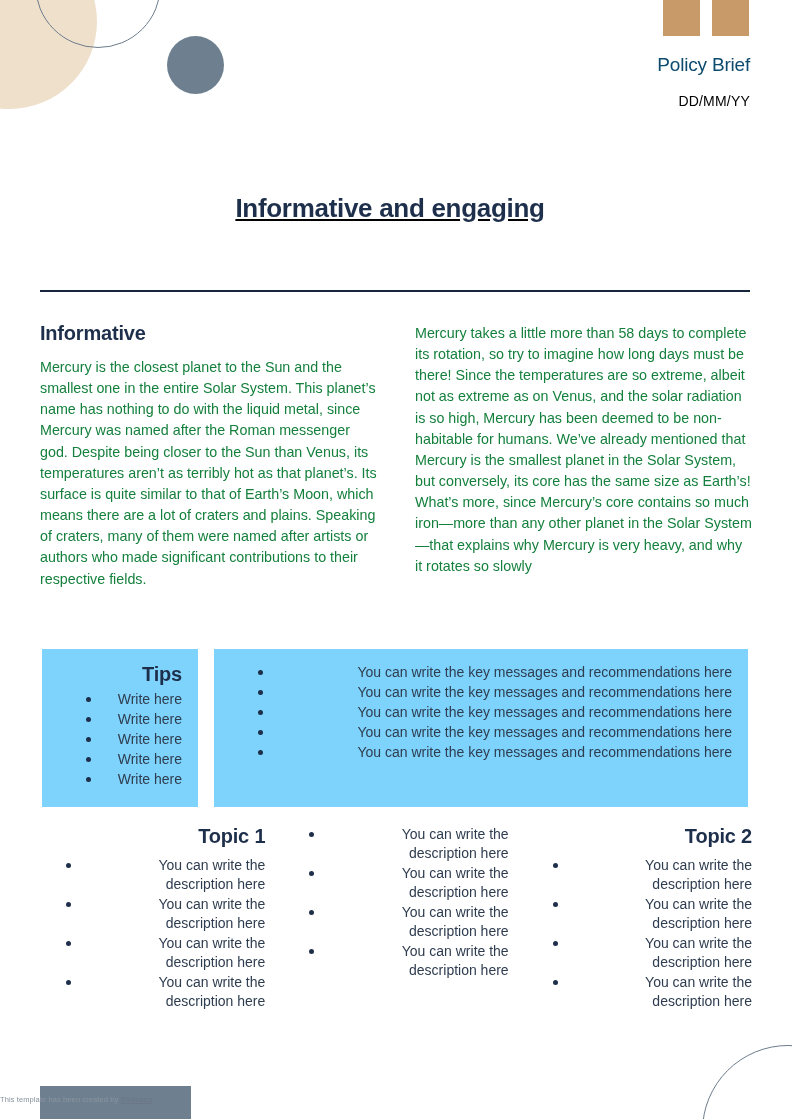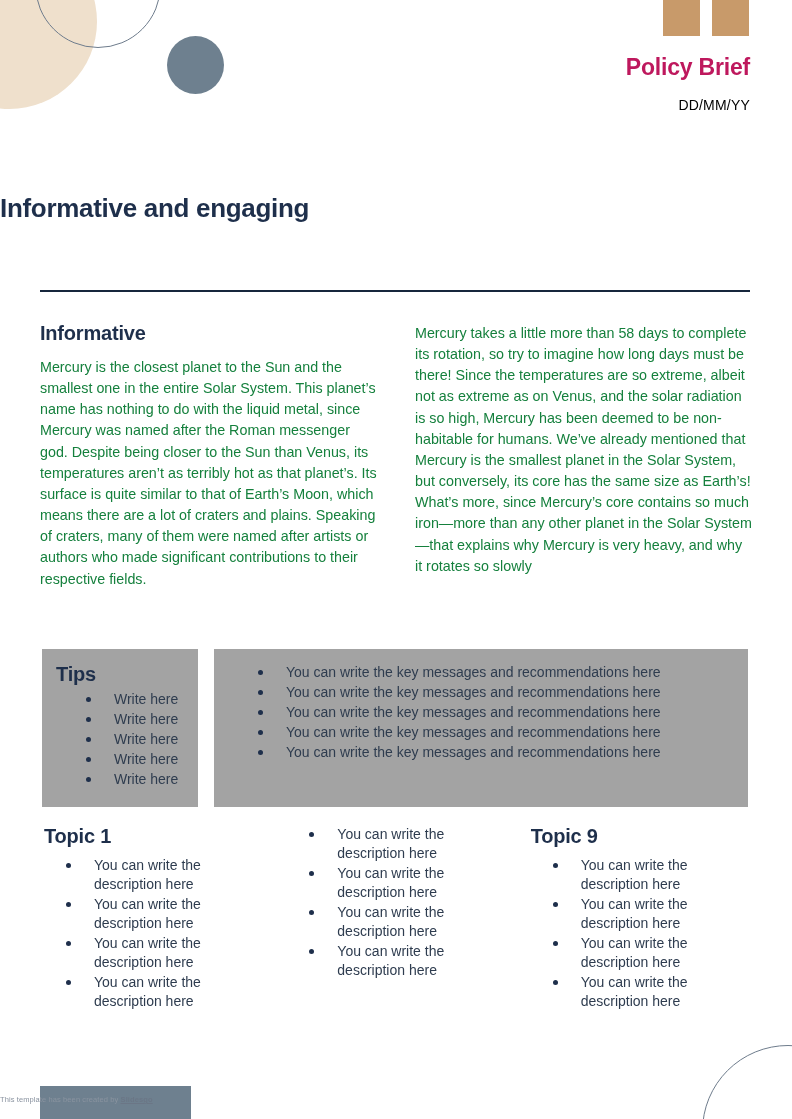--- a/index.html
+++ b/index.html
@@ -74,40 +74,41 @@
   }
 
   
   .header-block {
     position: absolute;
     right: 42px;
     top: 55px;
     text-align: right;
   }
   .doc-kicker {
-    font-size: 23px;
-    font-weight: bold;
-    color: #be185d;
+    font-size: 19px;
+    font-weight: normal;
+    color: #0c4a6e;
     letter-spacing: -0.2px;
     line-height: 1.1;
   }
   .doc-date {
     margin-top: 17px;
     font-size: 14px;
     color: #000000;
     letter-spacing: 0.2px;
   }
 
   
   .title-block {
     position: absolute;
     left: 0;
     right: 12px;
     top: 193px;
-    text-align: left;
+    text-align: center;
+    text-decoration: underline;
   }
   .doc-title {
     font-size: 26px;
     font-weight: bold;
     color: #1E2F4B;
     letter-spacing: -0.3px;
     line-height: 1.2;
   }
   .doc-byline {
     margin-top: 14px;
@@ -152,23 +153,24 @@
   
   .panels {
     position: absolute;
     left: 42px;
     top: 649px;
     width: 706px;
     display: flex;
     gap: 16px;
   }
   .panel {
-    background: #a3a3a3;
+    background: #7dd3fc;
     padding: 14px 16px 18px 14px;
     box-sizing: border-box;
+    text-align: right;
   }
   .panel-tips { width: 156px; }
   .panel-key  { width: 534px; }
   .panel-title {
     font-size: 20px;
     font-weight: bold;
     color: #1E2F4B;
     margin: 0 0 4px 0;
     letter-spacing: -0.2px;
   }
@@ -197,21 +199,21 @@
 
   
   .topics {
     position: absolute;
     left: 44px;
     top: 825px;
     width: 708px;
     display: flex;
     gap: 22px;
   }
-  .topic { width: 222px; }
+  .topic { width: 222px; text-align: right; }
   .topic-title {
     font-size: 20px;
     font-weight: bold;
     color: #1E2F4B;
     margin: 0 0 8px 0;
     letter-spacing: -0.2px;
   }
   .topic ul {
     margin: 0;
     padding: 0 0 0 22px;
@@ -319,21 +321,21 @@
     </div>
     <div class="topic">
       <ul>
         <li>You can write the description here</li>
         <li>You can write the description here</li>
         <li>You can write the description here</li>
         <li>You can write the description here</li>
       </ul>
     </div>
     <div class="topic">
-      <h3 class="topic-title">Topic 9</h3>
+      <h3 class="topic-title">Topic 2</h3>
       <ul>
         <li>You can write the description here</li>
         <li>You can write the description here</li>
         <li>You can write the description here</li>
         <li>You can write the description here</li>
       </ul>
     </div>
   </div>
 
   <div class="deco deco-foot-rect"></div>

